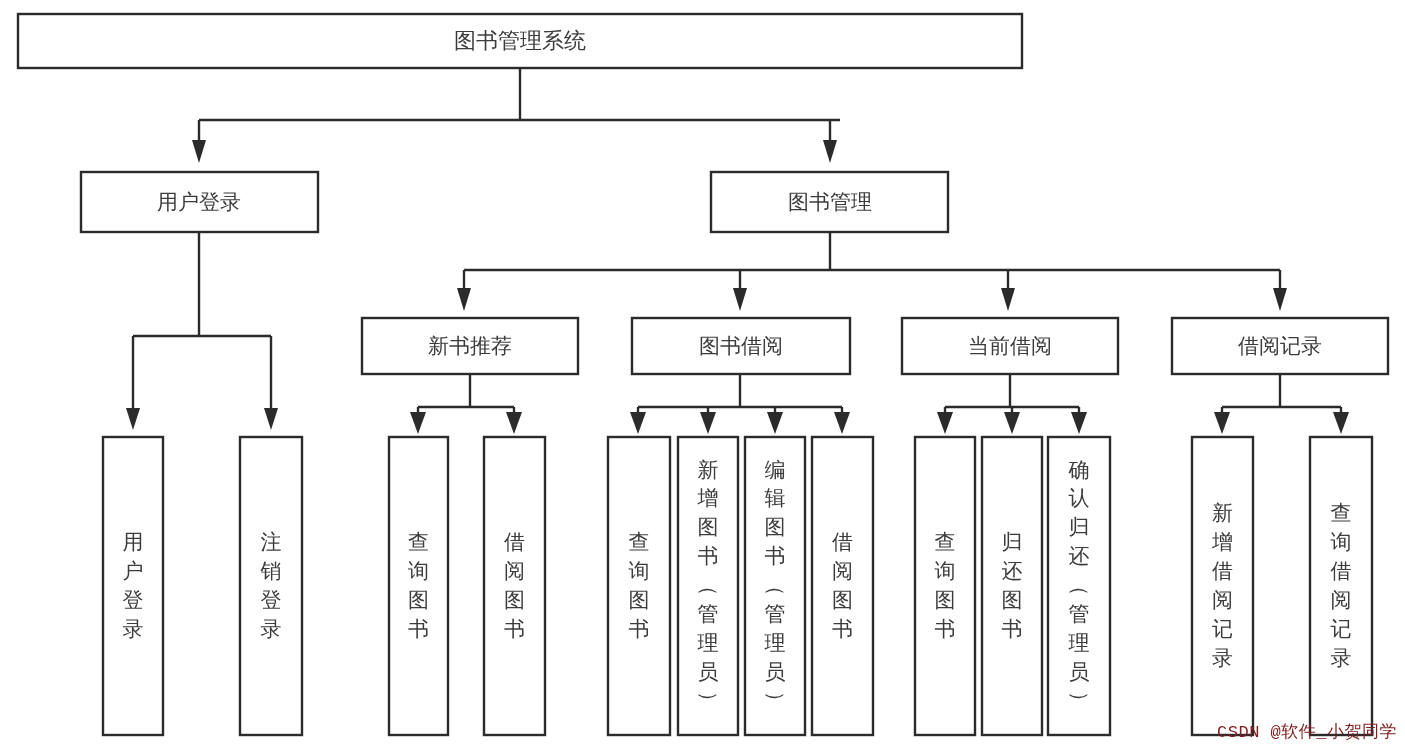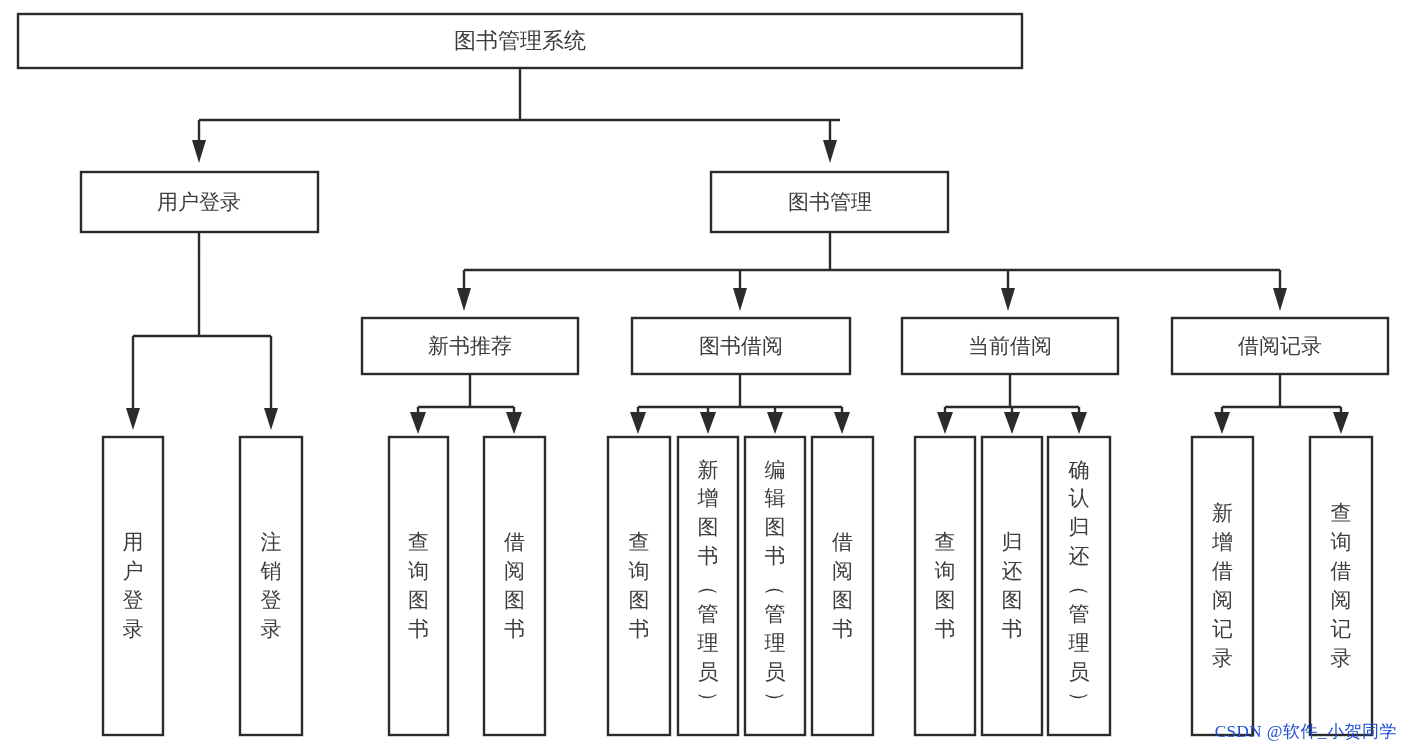--- a/index.html
+++ b/index.html
@@ -70,23 +70,23 @@
     pointer-events: none;
   }
   .vlabel span {
     display: block;
     text-align: center;
   }
   .watermark {
     position: absolute;
     right: 8px;
     bottom: 4px;
-    font-family: Liberation Serif, serif;
+    font-family: Liberation Mono, monospace;
     font-size: 17px;
-    color: #1d4ed8;
+    color: #7f1d1d;
     letter-spacing: 0.5px;
     white-space: nowrap;
     text-align: right;
   }
 </style>
 </head>
 <body>
 
 <div id="diagram-root">
 

